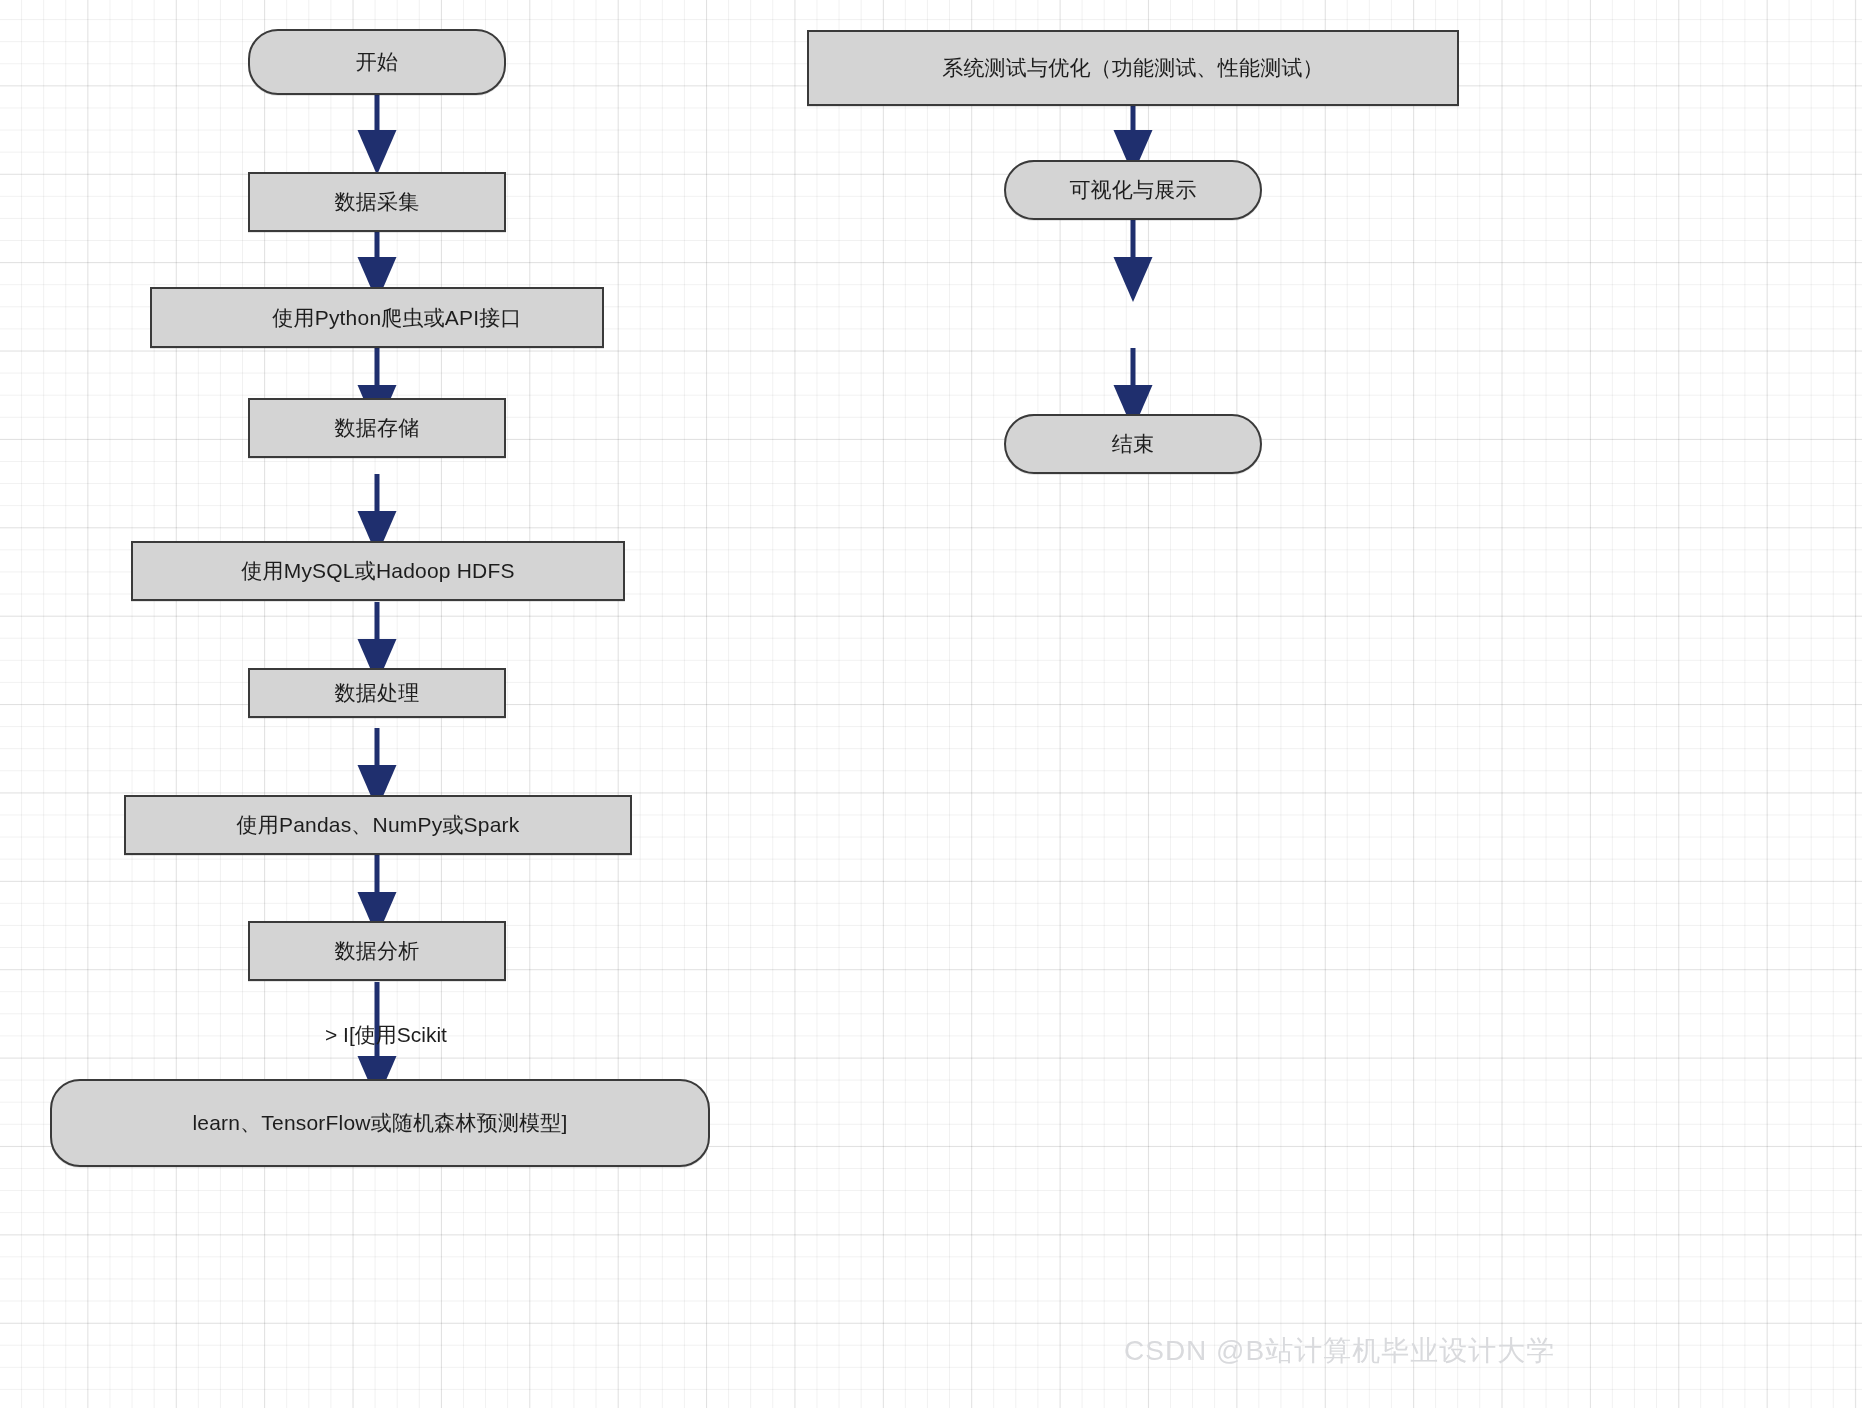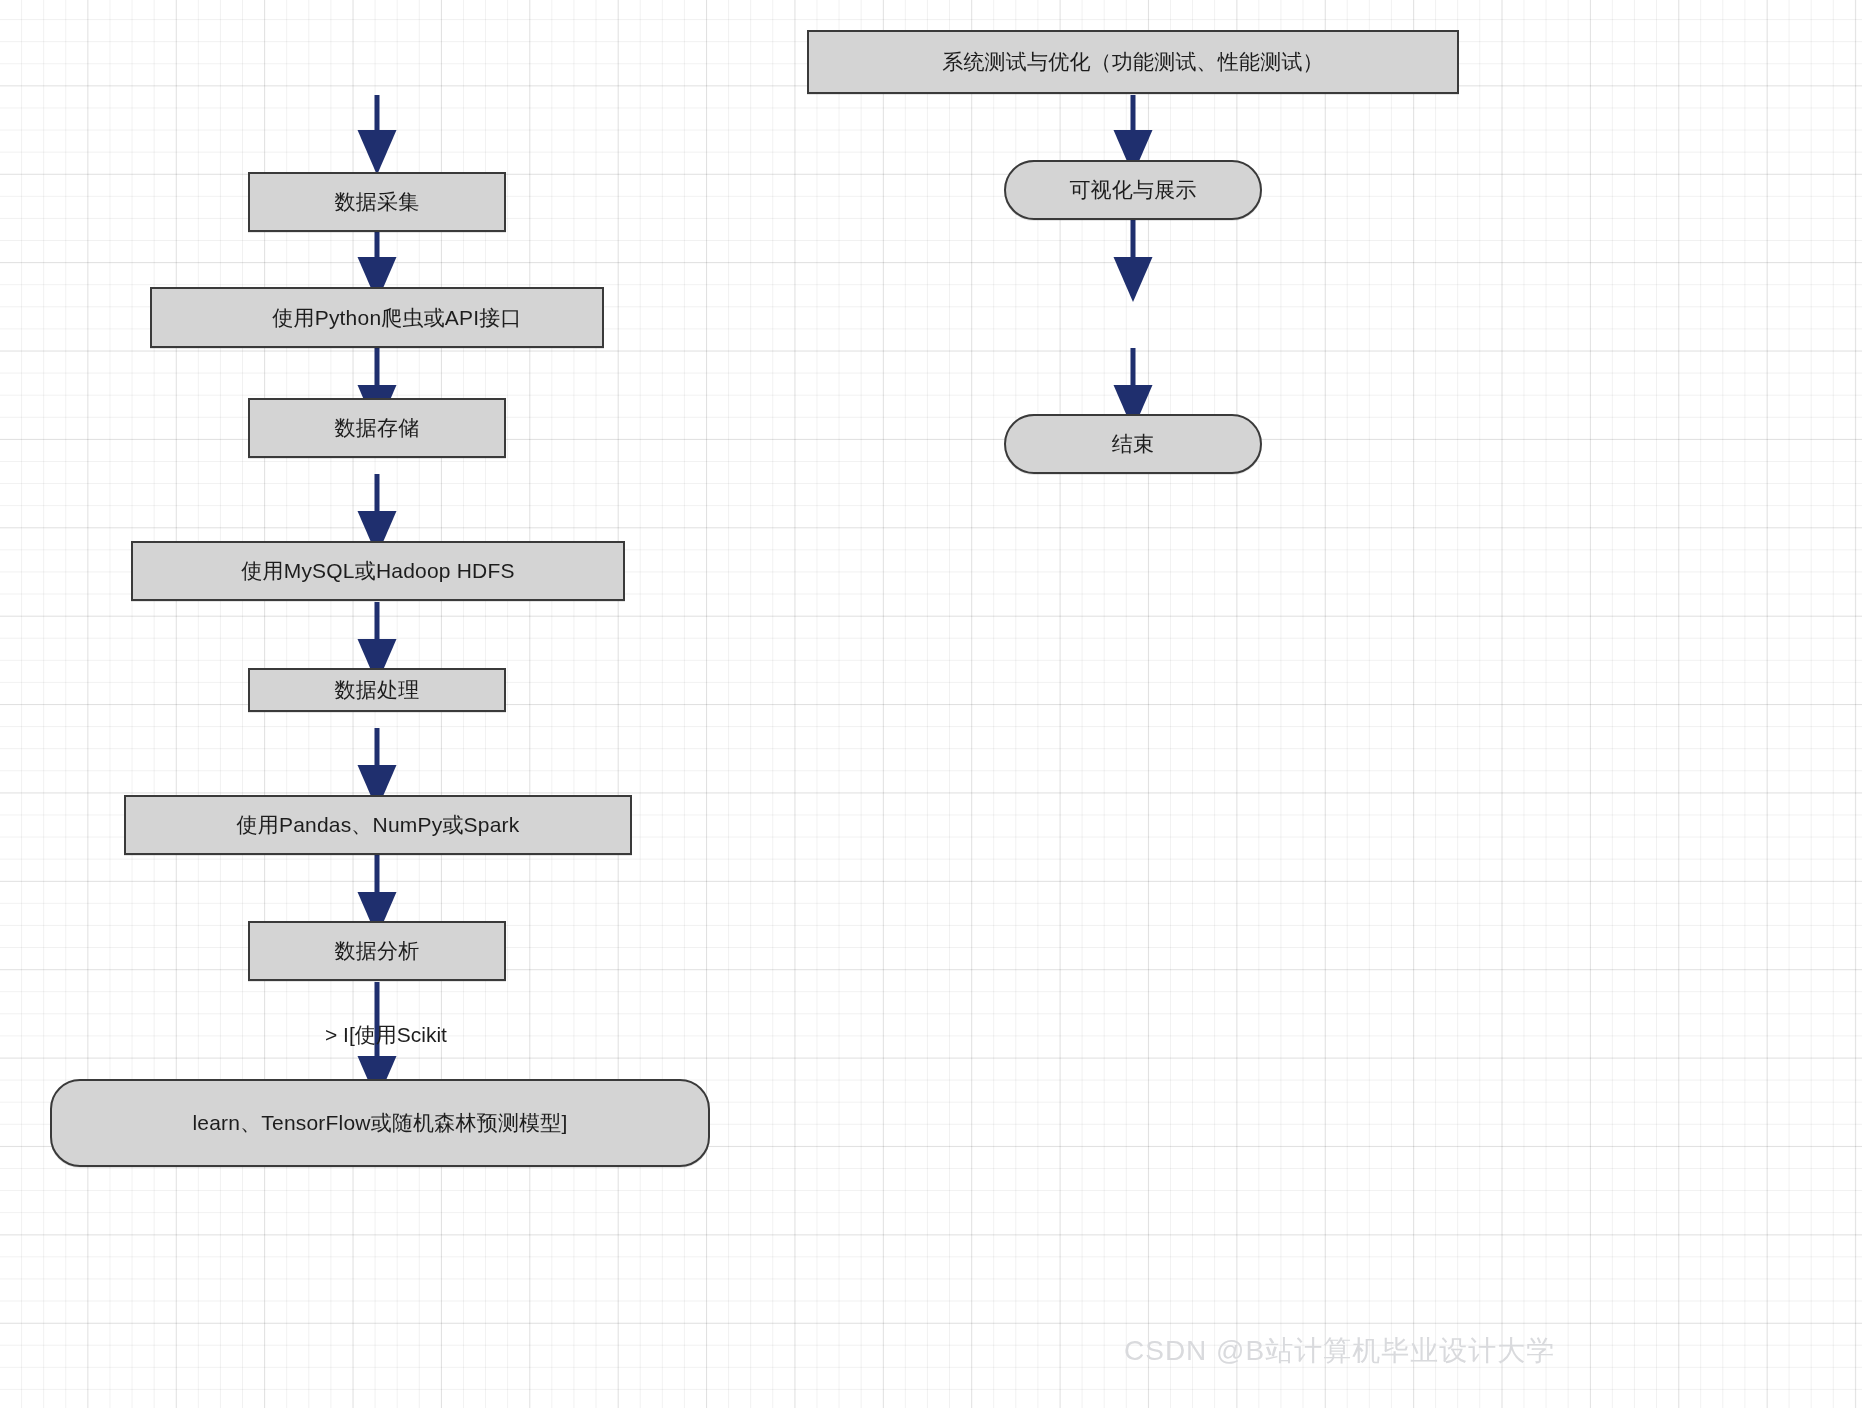--- a/index.html
+++ b/index.html
@@ -93,58 +93,61 @@
       <line x1="377" y1="728" x2="377" y2="787"></line>
       <line x1="377" y1="855" x2="377" y2="914"></line>
       <line x1="377" y1="982" x2="377" y2="1078"></line>
 
       <line x1="1133" y1="95" x2="1133" y2="152"></line>
       <line x1="1133" y1="220" x2="1133" y2="279"></line>
       <line x1="1133" y1="348" x2="1133" y2="407"></line>
     </g>
   </svg>
 
+  <div class="node round" style="left:248px; top:29px; width:258px; height:66px;">
+    <span class="label">开始</span>
+  </div>
 
   <div class="node" style="left:248px; top:172px; width:258px; height:60px;">
     <span class="label">数据采集</span>
   </div>
 
   <div class="node" style="left:150px; top:287px; width:454px; height:61px;padding-left:40px;">
     <span class="label">使用Python爬虫或API接口</span>
   </div>
 
   <div class="node" style="left:248px; top:398px; width:258px; height:60px;">
     <span class="label">数据存储</span>
   </div>
 
   <div class="node" style="left:131px; top:541px; width:494px; height:60px;">
     <span class="label">使用MySQL或Hadoop HDFS</span>
   </div>
 
-  <div class="node" style="left:248px; top:668px; width:258px; height:44px;">
+  <div class="node" style="left:248px; top:668px; width:258px; height:50px;">
     <span class="label">数据处理</span>
   </div>
 
   <div class="node" style="left:124px; top:795px; width:508px; height:60px;">
     <span class="label">使用Pandas、NumPy或Spark</span>
   </div>
 
   <div class="node" style="left:248px; top:921px; width:258px; height:60px;">
     <span class="label">数据分析</span>
   </div>
 
   <div class="node round" style="left:50px; top:1079px; width:660px; height:88px;">
     <span class="label">learn、TensorFlow或随机森林预测模型]</span>
   </div>
 
   <div class="edge-label" style="left:325px; top:1021px;">
     <span>&gt; I[使用Scikit</span>
   </div>
 
-  <div class="node" style="left:807px; top:30px; width:652px; height:64px;">
+  <div class="node" style="left:807px; top:30px; width:652px; height:76px;">
     <span class="label">系统测试与优化（功能测试、性能测试）</span>
   </div>
 
   <div class="node round" style="left:1004px; top:160px; width:258px; height:60px;text-align:center;">
     <span class="label">可视化与展示</span>
   </div>
 
 
   <div class="node round" style="left:1004px; top:414px; width:258px; height:60px;justify-content:center;">
     <span class="label">结束</span>

